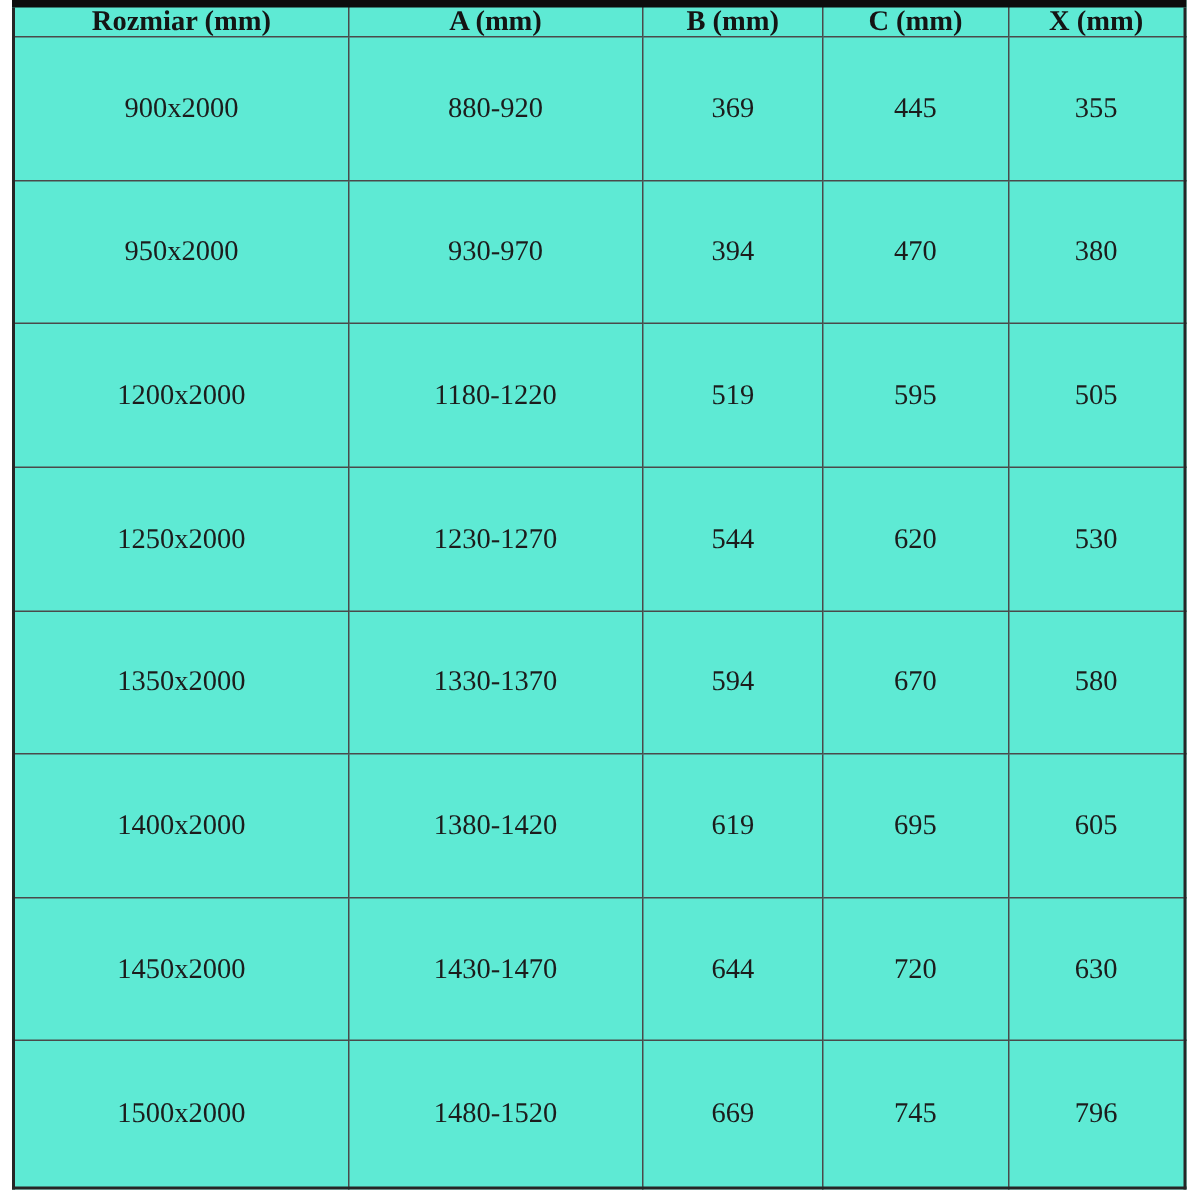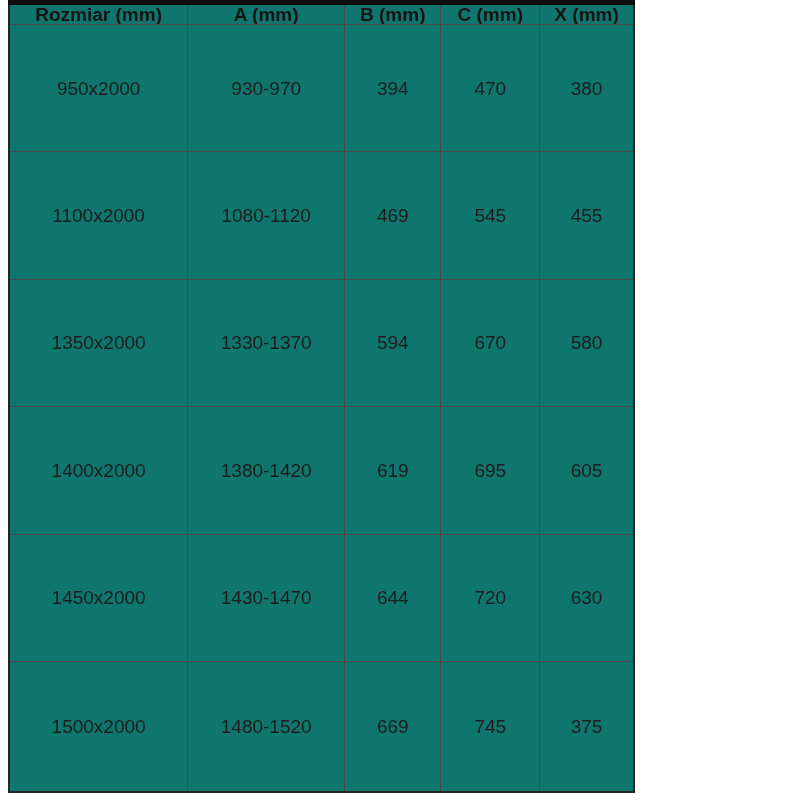--- a/index.html
+++ b/index.html
@@ -12,27 +12,28 @@
     position: relative;
     width: 800px;
     height: 800px;
     background: #ffffff;
     overflow: hidden;
   }
   table.size-table {
     position: absolute;
     left: 8px;
     top: 0px;
-    width: 627px;
+    width: 783px;
     height: 793px;
     border-collapse: collapse;
     table-layout: fixed;
-    background: #0f766e;
+    background: #5eead4;
     border: 2.5px solid #262626;
     border-top: 5px solid #0d0d0d;
+    font-family: Liberation Serif, serif;
   }
   table.size-table th,
   table.size-table td {
     border: 1.7px solid #4a4a4a;
     text-align: center;
     vertical-align: middle;
     padding: 0;
     color: #1c1c1c;
     font-size: 19px;
     line-height: 1;
@@ -64,32 +65,46 @@
       <tr>
           <th>Rozmiar (mm)</th>
           <th>A (mm)</th>
           <th>B (mm)</th>
           <th>C (mm)</th>
           <th>X (mm)</th>
         </tr>
     </thead>
     <tbody>
         <tr>
+          <td>900x2000</td>
+          <td>880-920</td>
+          <td>369</td>
+          <td>445</td>
+          <td>355</td>
+        </tr>
+        <tr>
           <td>950x2000</td>
           <td>930-970</td>
           <td>394</td>
           <td>470</td>
           <td>380</td>
         </tr>
         <tr>
-          <td>1100x2000</td>
-          <td>1080-1120</td>
-          <td>469</td>
-          <td>545</td>
-          <td>455</td>
+          <td>1200x2000</td>
+          <td>1180-1220</td>
+          <td>519</td>
+          <td>595</td>
+          <td>505</td>
+        </tr>
+        <tr>
+          <td>1250x2000</td>
+          <td>1230-1270</td>
+          <td>544</td>
+          <td>620</td>
+          <td>530</td>
         </tr>
         <tr>
           <td>1350x2000</td>
           <td>1330-1370</td>
           <td>594</td>
           <td>670</td>
           <td>580</td>
         </tr>
         <tr>
           <td>1400x2000</td>
@@ -103,17 +118,17 @@
           <td>1430-1470</td>
           <td>644</td>
           <td>720</td>
           <td>630</td>
         </tr>
         <tr>
           <td>1500x2000</td>
           <td>1480-1520</td>
           <td>669</td>
           <td>745</td>
-          <td>375</td>
+          <td>796</td>
         </tr>
       </tbody>
   </table>
 </div>
 
 </body></html>

